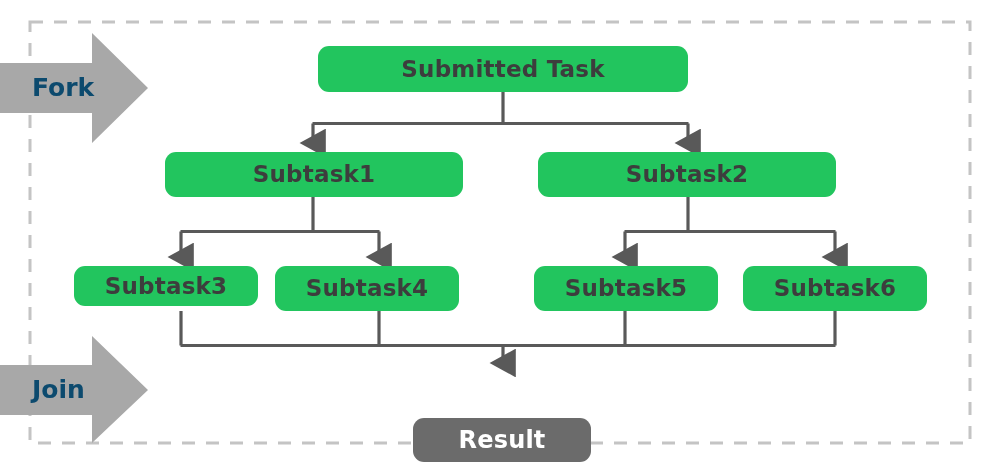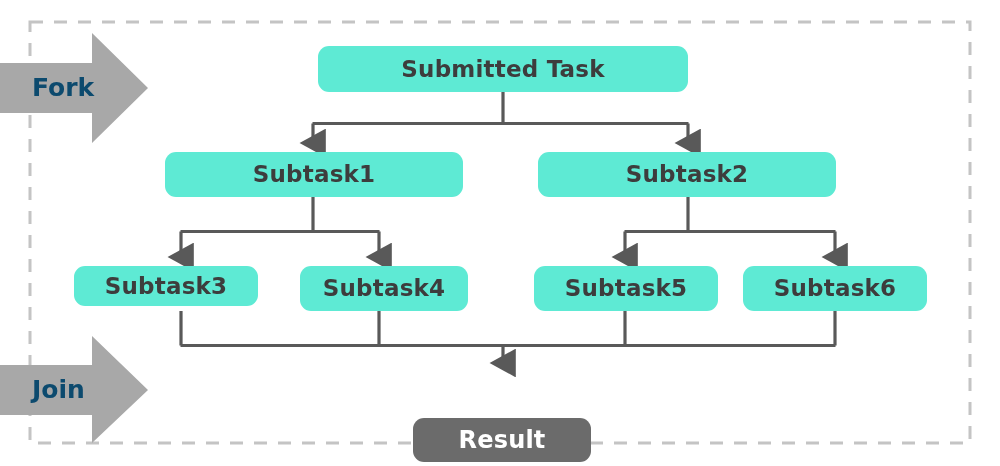--- a/index.html
+++ b/index.html
@@ -28,21 +28,21 @@
   .node {
     position: absolute;
     display: flex;
     align-items: center;
     justify-content: center;
     border-radius: 11px;
     box-sizing: border-box;
     z-index: 3;
   }
   .node-task {
-    background: #5eead4;
+    background: #22c55e;
     color: #3d3d3d;
   }
   .node-result {
     background: #6b6b6b;
     color: #ffffff;
   }
   .node-label {
     font-family: "DejaVu Sans", sans-serif;
     font-weight: bold;
     font-size: 23px;
@@ -125,21 +125,21 @@
   </div>
 
   <div class="node node-task" style="left:538px; top:152px; width:298px; height:45px;">
     <span class="node-label">Subtask2</span>
   </div>
 
   <div class="node node-task" style="left:74px; top:266px; width:184px; height:40px;">
     <span class="node-label">Subtask3</span>
   </div>
 
-  <div class="node node-task" style="left:300px; top:266px; width:168px; height:45px;text-align:center;">
+  <div class="node node-task" style="left:275px; top:266px; width:184px; height:45px;text-align:center;">
     <span class="node-label">Subtask4</span>
   </div>
 
   <div class="node node-task" style="left:534px; top:266px; width:184px; height:45px;">
     <span class="node-label">Subtask5</span>
   </div>
 
   <div class="node node-task" style="left:743px; top:266px; width:184px; height:45px;">
     <span class="node-label">Subtask6</span>
   </div>

